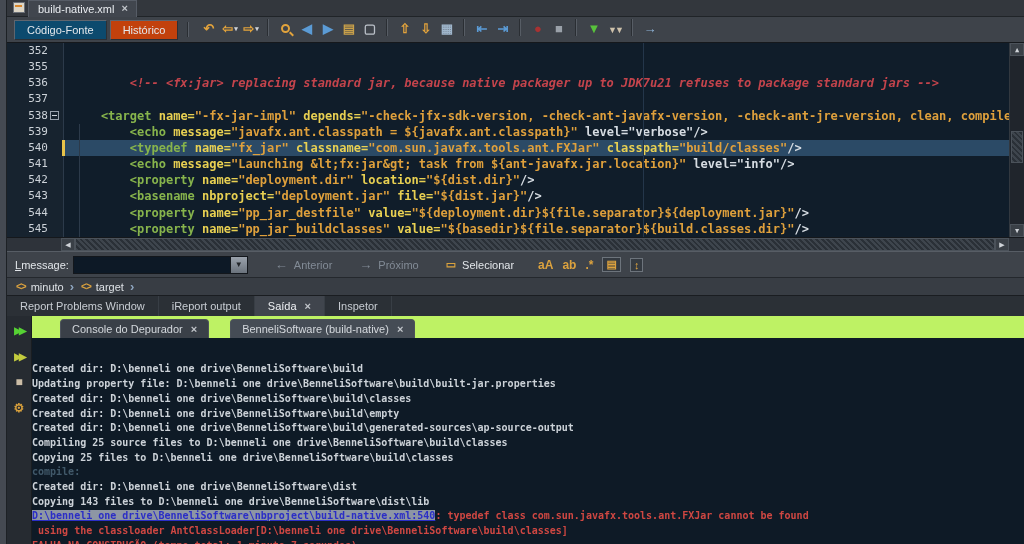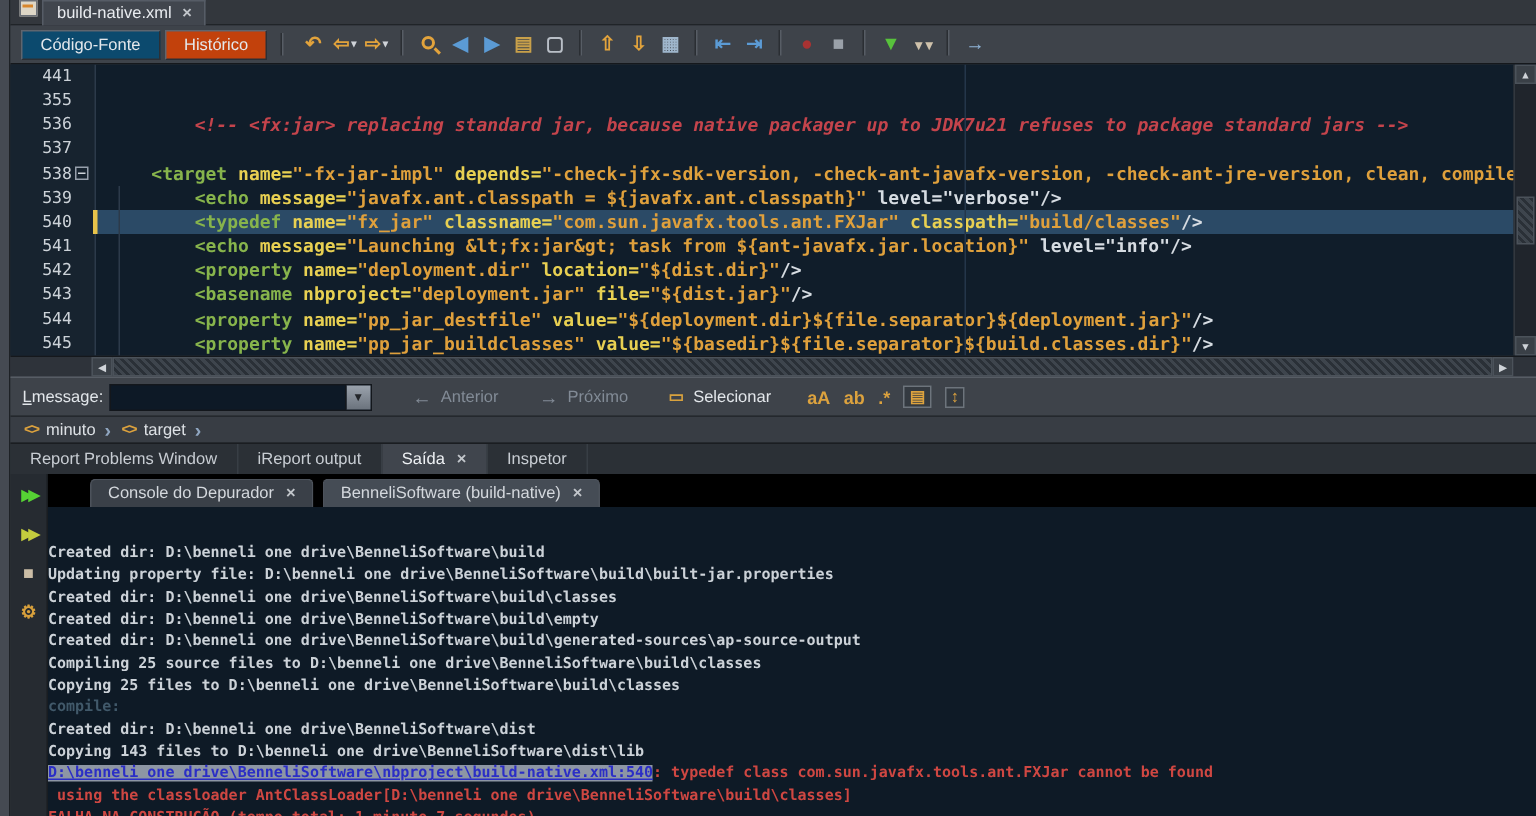--- a/index.html
+++ b/index.html
@@ -4,21 +4,21 @@
 <style>
   *{margin:0;padding:0;box-sizing:border-box}
   html,body{width:1024px;height:544px;overflow:hidden;background:#31363d;
     font-family:"Liberation Sans",sans-serif}
   .app{position:relative;width:1024px;height:544px;display:flex;background:#31363d}
   .left-strip{width:7px;background:#454a52;border-right:1px solid #1d2125}
   .main{flex:1;display:flex;flex-direction:column;min-width:0}
 
   
   .doc-tabbar{height:17px;background:#33373d;border-bottom:1px solid #202428;
-    display:flex;align-items:flex-start;padding-left:4px}
+    display:flex;align-items:center;padding-left:4px}
   .file-icon{width:12px;height:11px;background:#ddd6c6;border:1px solid #6b7078;
     position:relative;margin:0 3px 2px 2px}
   .file-icon::after{content:"";position:absolute;left:1px;top:2px;width:7px;height:2px;background:#d8862c}
   .doc-tab{display:flex;align-items:center;gap:7px;background:#41464e;color:#e9ecf0;
     font-size:11px;padding:2px 8px 2px 9px;border:1px solid #565c66;border-bottom:none}
   .tab-close{color:#c2c6cb;font-size:11px;line-height:9px;font-weight:bold}
 
   
   .toolbar{height:26px;background:#3e434a;border-bottom:1px solid #15181c;
     display:flex;align-items:center;padding-left:7px;gap:3px}
@@ -95,22 +95,22 @@
   .win-tab.selected{background:#40454d;color:#eef1f4}
 
   
   .out-row{flex:1;display:flex;min-height:0}
   .out-toolbar{width:25px;background:#262b31;border-right:1px solid #191d21;display:flex;
     flex-direction:column;align-items:center;padding-top:5px;gap:8px}
   .ot-btn{width:20px;height:18px;display:flex;align-items:center;justify-content:center;
     font-size:10px;font-weight:bold;letter-spacing:-3px}
   .ot-btn .sq{letter-spacing:0;font-size:12px}
   .out-right{flex:1;display:flex;flex-direction:column;min-width:0}
-  .out-tabs{height:22px;background:#000000;display:flex;align-items:flex-end;padding-left:28px;
-    gap:6px;font-size:11px}
+  .out-tabs{height:22px;background:#bef264;display:flex;align-items:flex-end;padding-left:28px;
+    gap:21px;font-size:11px}
   .out-tab{background:#3a4048;color:#d4d8dd;padding:3px 11px;border:1px solid #4c525b;border-bottom:none;
     border-radius:4px 4px 0 0;display:flex;gap:8px;align-items:center}
   .out-tab.selected{background:#454c55}
   .console{flex:1;background:#0e1a26;font-family:"DejaVu Sans Mono",monospace;font-size:10px;
     font-weight:bold;line-height:14.7px;color:#ccd2d8;overflow:hidden;white-space:pre}
   .console-inner{margin-top:-5px}
   .cl-out{color:#ccd2d8}.cl-target{color:#41596a}.cl-error{color:#cf4742}
   .cl-link{background:#8d96a4;color:#2b2ec6;text-decoration:underline;cursor:pointer}
 </style>
 </head>
@@ -168,21 +168,21 @@
             <span class="tb-glyph" style="color: rgb(88, 194, 60);">▼</span>
           </span><span class="tb-ico">
             <span class="tb-glyph small" style="color: rgb(207, 194, 171);">▼▼</span>
           </span><span class="tb-sep"></span><span class="tb-ico">
             <span class="tb-glyph" style="color: rgb(143, 180, 216);">→</span>
           </span></span>
     </div>
 
     <div class="editor" id="editor">
       <div class="gutter" id="gutter">
-          <div class="g-row">441</div>
+          <div class="g-row">352</div>
           <div class="g-row">355</div>
           <div class="g-row">536</div>
           <div class="g-row">537</div>
           <div class="g-row">538</div>
           <span class="fold-box" style="top: 68.18px;"></span>
           <div class="g-row">539</div>
           <div class="g-row">540</div>
           <div class="g-row">541</div>
           <div class="g-row">542</div>
           <div class="g-row">543</div>

